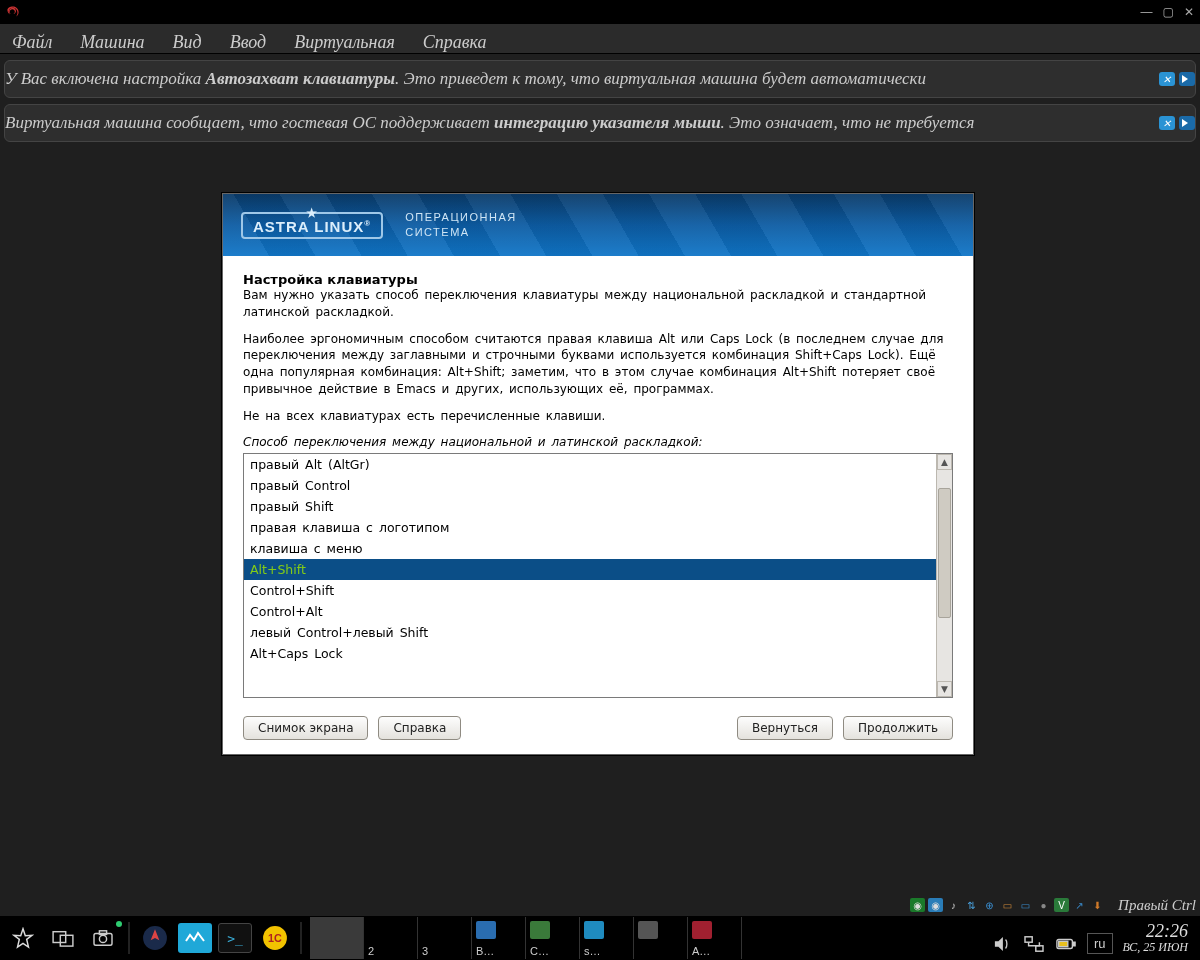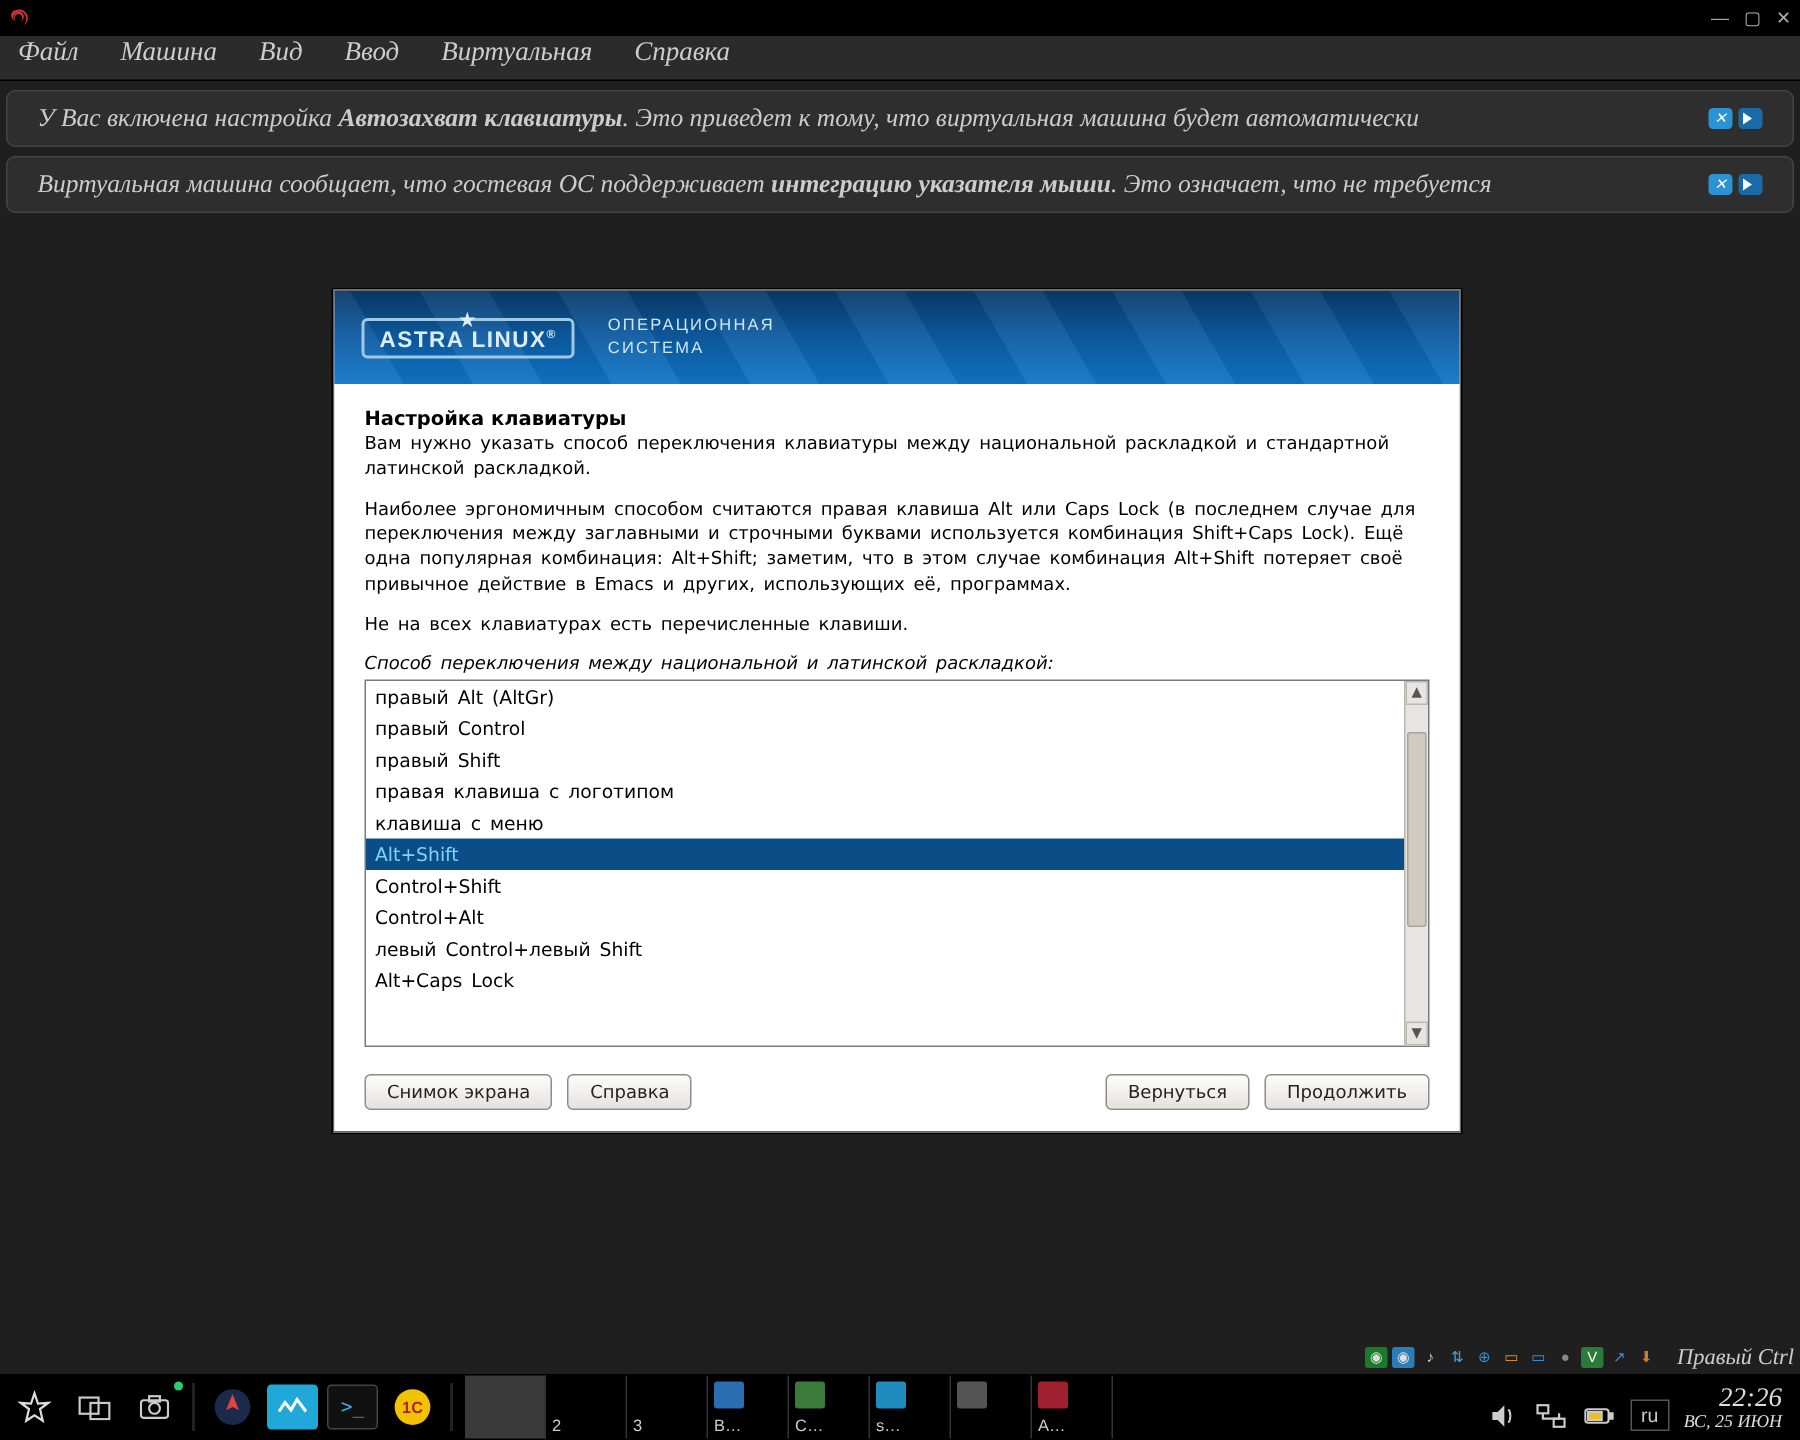--- a/index.html
+++ b/index.html
@@ -7,25 +7,25 @@
 body { background:#1f1f1f; position:relative; color:#ddd; }
 
 
 .titlebar { height:24px; background:#000; display:flex; align-items:center; justify-content:space-between; padding:0 6px; }
 .titlebar-left { display:flex; align-items:center; gap:6px; }
 .debian-icon { width:14px; height:14px; }
 .win-controls { display:flex; gap:10px; font-size:12px; color:#aaa; }
 .win-controls span { cursor:default; }
 
 
-.menubar { height:30px; background:#2b2b2b; display:flex; align-items:flex-start; gap:28px; padding:0 12px; font-size:18px; font-style:italic; font-family:Georgia,serif; color:#ccc; border-bottom:1px solid #000; }
+.menubar { height:30px; background:#2b2b2b; display:flex; align-items:flex-end; gap:28px; padding:0 12px; font-size:18px; font-style:italic; font-family:Georgia,serif; color:#ccc; border-bottom:1px solid #000; }
 .menubar span { cursor:default; }
 
 
-.banner { margin:6px 4px; background:#2e2e2e; border:1px solid #444; border-radius:6px; padding:8px 20px; display:flex; justify-content:space-between; align-items:center; font-family:Georgia,serif; font-style:italic; font-size:17px; color:#ccc; }
+.banner { margin:6px 4px; background:#2e2e2e; border:1px solid #444; border-radius:6px; padding:8px 0; display:flex; justify-content:space-between; align-items:center; font-family:Georgia,serif; font-style:italic; font-size:17px; color:#ccc; }
 .banner b { font-style:italic; }
 .banner-icons { display:flex; gap:4px; flex-shrink:0; margin-left:8px; }
 .banner-icons .bi { width:16px; height:14px; border-radius:3px; }
 .bi-x { background:#2a93d4; color:#fff; font-size:10px; display:flex; align-items:center; justify-content:center; }
 .bi-arrow { background:#1a6aa8; position:relative; }
 .bi-arrow::after { content:""; position:absolute; left:3px; top:3px; width:0;height:0; border-left:6px solid #fff; border-top:4px solid transparent; border-bottom:4px solid transparent; }
 
 
 .installer { position:absolute; left:222px; top:193px; width:752px; background:#fff; border:1px solid #666; box-shadow:0 0 0 1px #000; }
 .installer-header { height:62px; background:linear-gradient(180deg,#0a3a68 0%,#0d5ca3 50%,#1076c8 100%); position:relative; overflow:hidden; display:flex; align-items:center; padding-left:18px; gap:22px; }
@@ -37,21 +37,21 @@
 .astra-sub { position:relative; color:#cfe5f5; font-size:11px; letter-spacing:1.5px; line-height:1.35; }
 
 .installer-body { background:#fff; color:#000; padding:16px 20px 14px; font-family:"DejaVu Sans",Arial,sans-serif; font-size:12px; }
 .section-title { font-weight:bold; font-size:13px; }
 .para { font-size:12px; line-height:1.4; margin-bottom:10px; word-spacing:2px; }
 .prompt { font-style:italic; font-size:12px; margin-top:4px; word-spacing:2px; }
 
 .listbox-wrap { margin-top:4px; border:1px solid #7a7a7a; display:flex; height:245px; background:#fff; }
 .listbox { flex:1; overflow:hidden; }
 .list-item { padding:3px 6px; font-size:12.5px; word-spacing:2px; cursor:default; }
-.list-item.selected { background:#0b4e87; color:#7dd3fc; }
+.list-item.selected { background:#0b4e87; color:#84cc16; }
 .scrollbar { width:16px; background:#e7e5e2; border-left:1px solid #bcb8b0; position:relative; }
 .sb-btn { height:16px; background:#e7e5e2; border:1px solid #bcb8b0; display:flex; align-items:center; justify-content:center; font-size:9px; color:#555; }
 .sb-track { position:absolute; top:16px; bottom:16px; left:0; right:0; }
 .sb-thumb { position:absolute; left:1px; right:1px; top:18px; height:130px; background:#cfcbc2; border:1px solid #a8a49b; border-radius:2px; }
 .sb-bottom { position:absolute; bottom:0; left:0; right:0; }
 
 .installer-buttons { display:flex; justify-content:space-between; margin-top:18px; }
 .btn-group { display:flex; gap:10px; }
 .ibtn { background:linear-gradient(#fdfdfd,#e4e2dd); border:1px solid #8f8b82; border-radius:4px; padding:4px 14px; font-size:12px; color:#222; cursor:default; }
 

